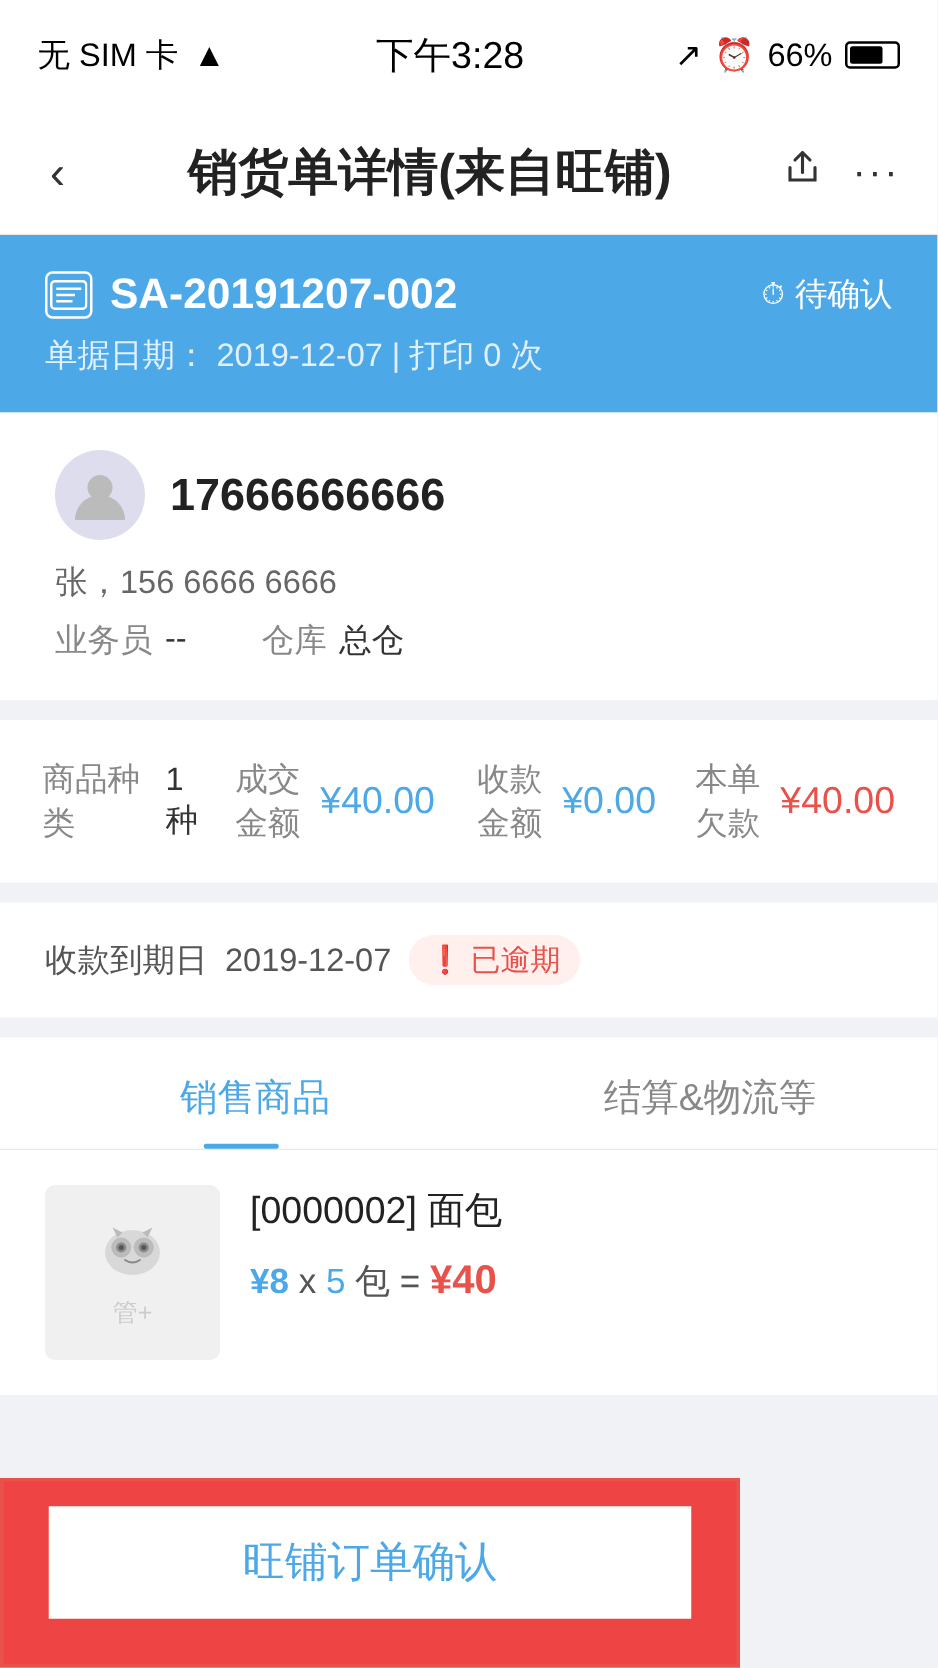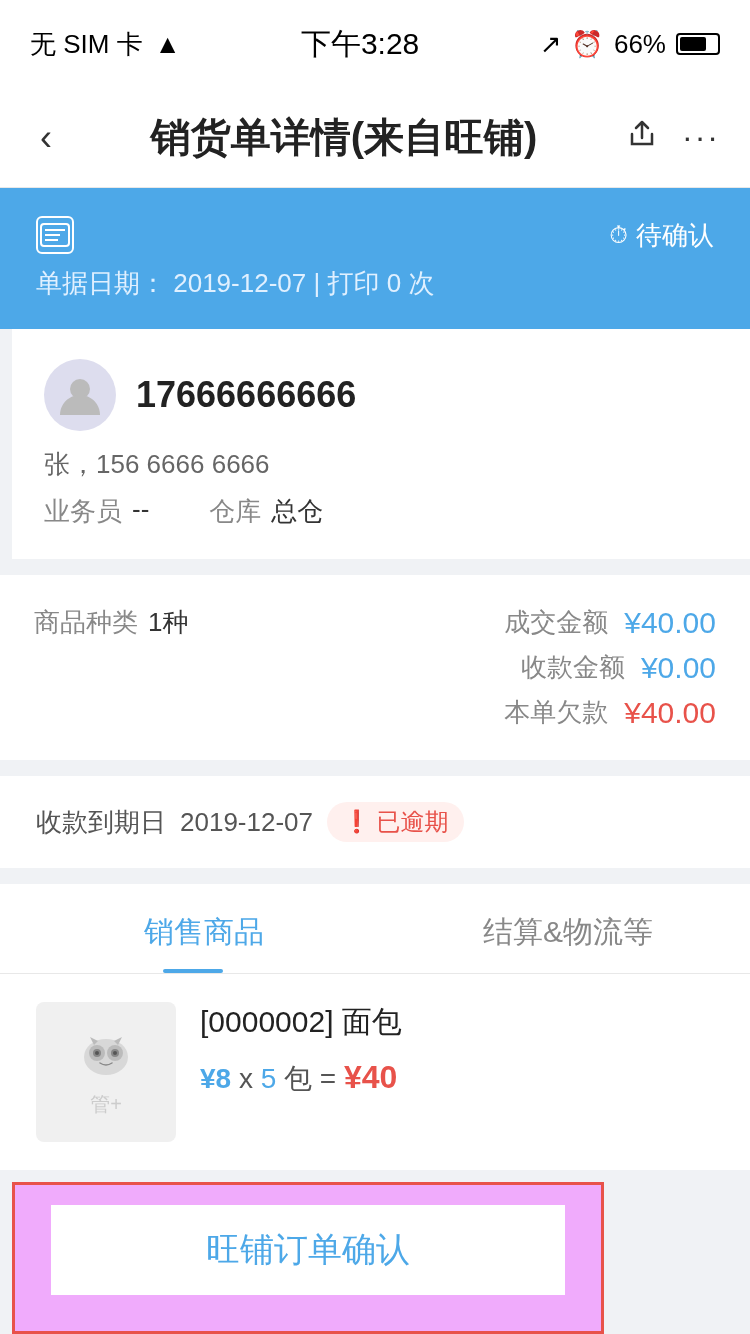--- a/index.html
+++ b/index.html
@@ -107,23 +107,22 @@
 
     
     .section-card {
       background: #fff;
       margin-bottom: 16px;
     }
 
     
     .customer-section {
       background: #fff;
-      padding: 30px 32px;
-      margin-bottom: 16px;
-      margin-left: 12px;
+      padding: 30px 44px;
+      margin-bottom: 16px;
     }
     .customer-top {
       display: flex;
       align-items: center;
       gap: 20px;
       margin-bottom: 16px;
     }
     .customer-avatar {
       width: 72px;
       height: 72px;
@@ -173,21 +172,21 @@
       display: flex;
       align-items: center;
       gap: 10px;
       font-size: 26px;
       color: #666;
     }
     .summary-label { color: #888; }
     .summary-value { color: #333; }
     .summary-right {
       display: flex;
-      flex-direction: column;
+      flex-direction: row;
       gap: 10px;
       text-align: right;
     }
     .summary-amount-item {
       display: flex;
       justify-content: flex-end;
       align-items: center;
       gap: 16px;
       font-size: 26px;
     }
@@ -305,23 +304,23 @@
     .bottom-area {
       background: #f0f2f5;
       flex: 1;
       min-height: 200px;
     }
 
     
     .confirm-btn-wrap {
       position: fixed;
       bottom: 0;
-      left: 12px;
+      left: 0;
       width: 592px;
-      background: #f0abfc;
+      background: #ef4444;
       padding: 20px 36px 36px;
       border: 3px solid #e8524a;
     }
     .confirm-btn {
       width: 100%;
       height: 90px;
       background: #fff;
       border: none;
       border-radius: 0;
       font-size: 34px;
@@ -369,20 +368,21 @@
   <div class="order-header-top">
     <div class="order-id">
       <span class="order-id-icon">
         <svg width="30" height="26" viewBox="0 0 30 26" fill="none">
           <rect x="1" y="2" width="28" height="22" rx="3" stroke="white" stroke-width="2"></rect>
           <line x1="5" y1="8" x2="25" y2="8" stroke="white" stroke-width="2"></line>
           <line x1="5" y1="13" x2="20" y2="13" stroke="white" stroke-width="2"></line>
           <line x1="5" y1="18" x2="18" y2="18" stroke="white" stroke-width="2"></line>
         </svg>
       </span>
+      <span>SA-20191207-002</span>
     </div>
     <div class="order-status">
       <span class="order-status-icon">⏱</span>
       <span>待确认</span>
     </div>
   </div>
   <div class="order-date">
     <span>单据日期：</span>
     <span>2019-12-07</span>
     <span>| 打印</span>

